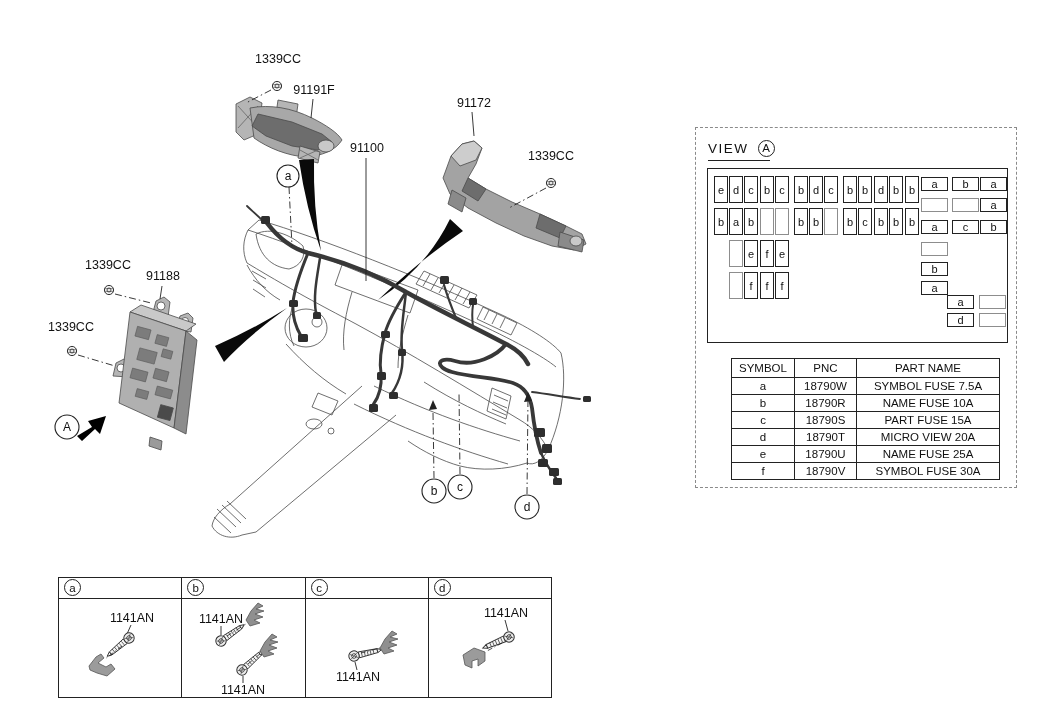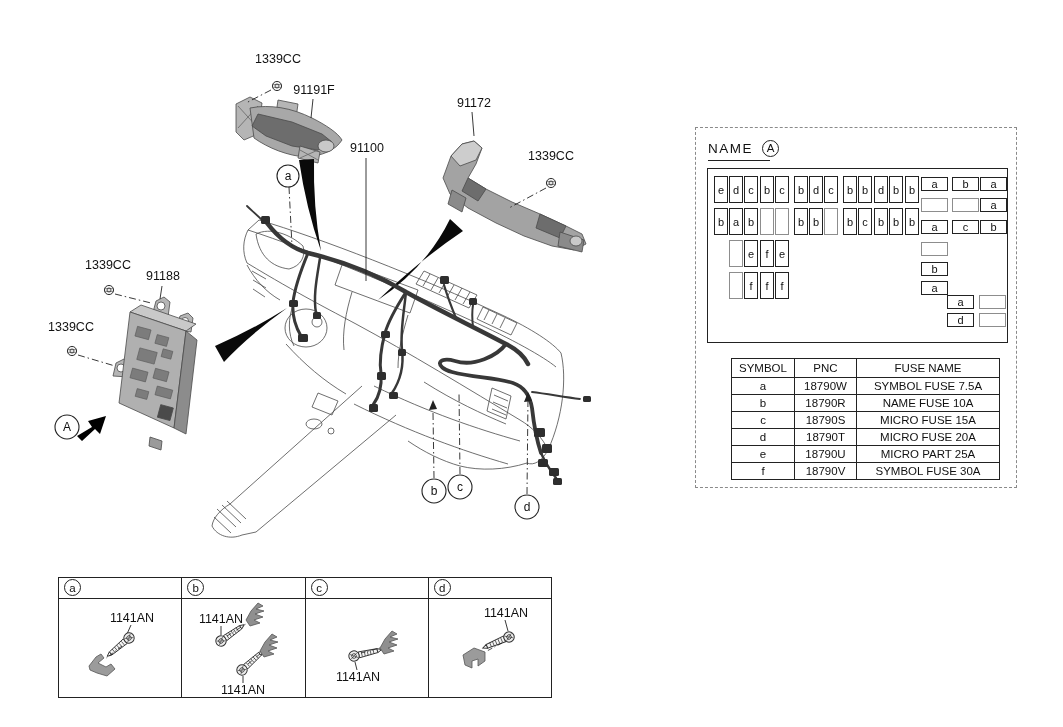--- a/index.html
+++ b/index.html
@@ -270,21 +270,21 @@
     </g>
 
     <g>
       <text x="1030" y="25" font-size="15" font-weight="bold" fill="#000">FR.</text>
       <polygon points="1005,42 1018,34 1014,29 1031,25 1025,41 1020,36 1009,46" fill="#000"></polygon>
     </g>
   </svg>
 
   <div class="view-panel">
     <div class="view-head">
-      <span class="view-title">NAME</span>
+      <span class="view-title">VIEW</span>
       <span class="circle-letter">A</span>
     </div>
     <div class="view-underline"></div>
 
     <div class="fuse-panel" id="fuse-panel">
         <div class="fuse v" style="left: 6px; top: 7px;">e</div>
         <div class="fuse v" style="left: 21px; top: 7px;">d</div>
         <div class="fuse v" style="left: 36px; top: 7px;">c</div>
         <div class="fuse v" style="left: 52px; top: 7px;">b</div>
         <div class="fuse v" style="left: 67px; top: 7px;">c</div>
@@ -338,48 +338,48 @@
     <table class="symbol-table">
       <colgroup>
           <col style="width:63px">
           <col style="width:62px">
           <col style="width:143px">
         </colgroup>
       <thead>
         <tr>
           <th>SYMBOL</th>
           <th>PNC</th>
-          <th>FUSE NAME</th>
+          <th>PART NAME</th>
         </tr>
       </thead>
       <tbody id="symbol-tbody">
           <tr>
             <td>a</td>
             <td>18790W</td>
             <td>SYMBOL FUSE 7.5A</td>
           </tr>
           <tr>
             <td>b</td>
             <td>18790R</td>
             <td>NAME FUSE 10A</td>
           </tr>
           <tr>
             <td>c</td>
             <td>18790S</td>
-            <td>MICRO FUSE 15A</td>
+            <td>PART FUSE 15A</td>
           </tr>
           <tr>
             <td>d</td>
             <td>18790T</td>
-            <td>MICRO FUSE 20A</td>
+            <td>MICRO VIEW 20A</td>
           </tr>
           <tr>
             <td>e</td>
             <td>18790U</td>
-            <td>MICRO PART 25A</td>
+            <td>NAME FUSE 25A</td>
           </tr>
           <tr>
             <td>f</td>
             <td>18790V</td>
             <td>SYMBOL FUSE 30A</td>
           </tr>
         </tbody>
     </table>
   </div>
 

